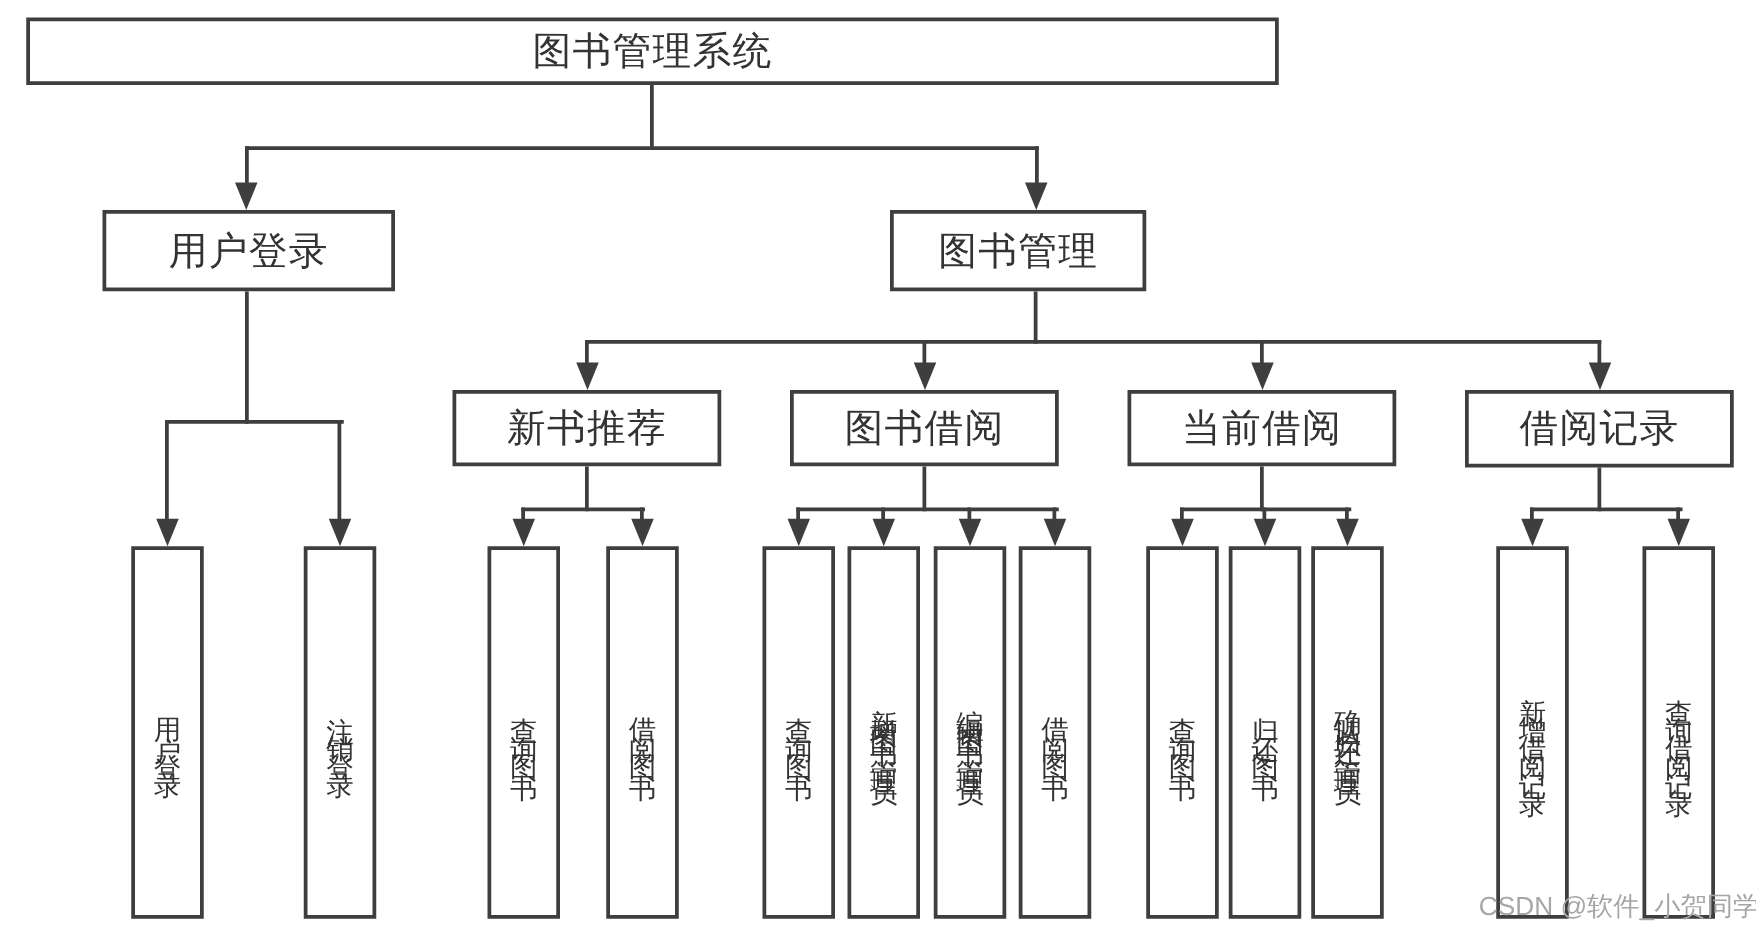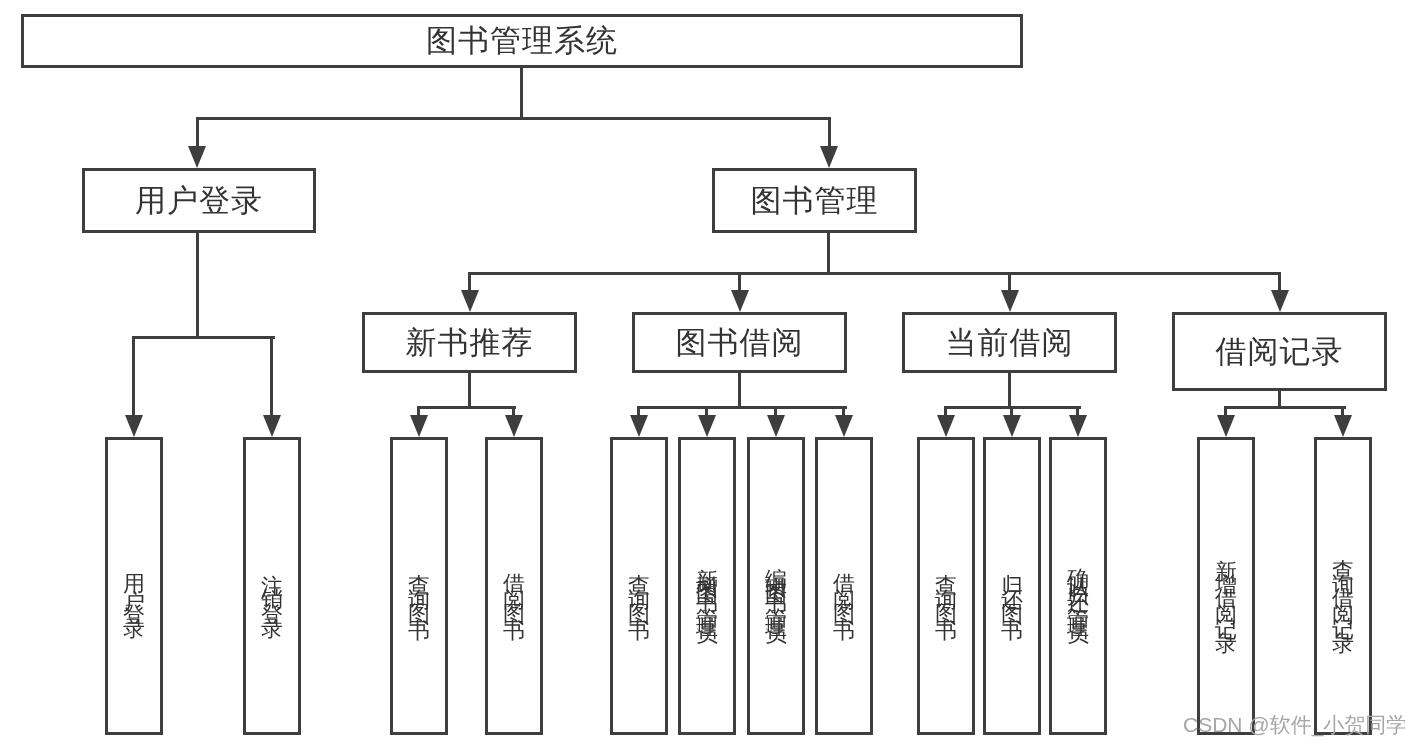--- a/index.html
+++ b/index.html
@@ -108,21 +108,21 @@
 
   <div class="box hbox" style="left:362px;top:312px;width:215px;height:61px">
     <span>新书推荐</span>
   </div>
   <div class="box hbox" style="left:632px;top:312px;width:215px;height:61px">
     <span>图书借阅</span>
   </div>
   <div class="box hbox" style="left:902px;top:312px;width:215px;height:61px">
     <span>当前借阅</span>
   </div>
-  <div class="box hbox" style="left:1172px;top:312px;width:215px;height:79px">
+  <div class="box hbox" style="left:1172px;top:312px;width:215px;height:62px">
     <span>借阅记录</span>
   </div>
 
   <div class="vline" style="left:468px;top:373px;height:36px"></div>
   <div class="hline" style="left:417px;top:406px;width:99px"></div>
   <div class="vline" style="left:417px;top:406px;height:10px"></div>
   <div class="arrowhead" style="left:410px;top:415px"></div>
   <div class="vline" style="left:512px;top:406px;height:10px"></div>
   <div class="arrowhead" style="left:505px;top:415px"></div>
 

